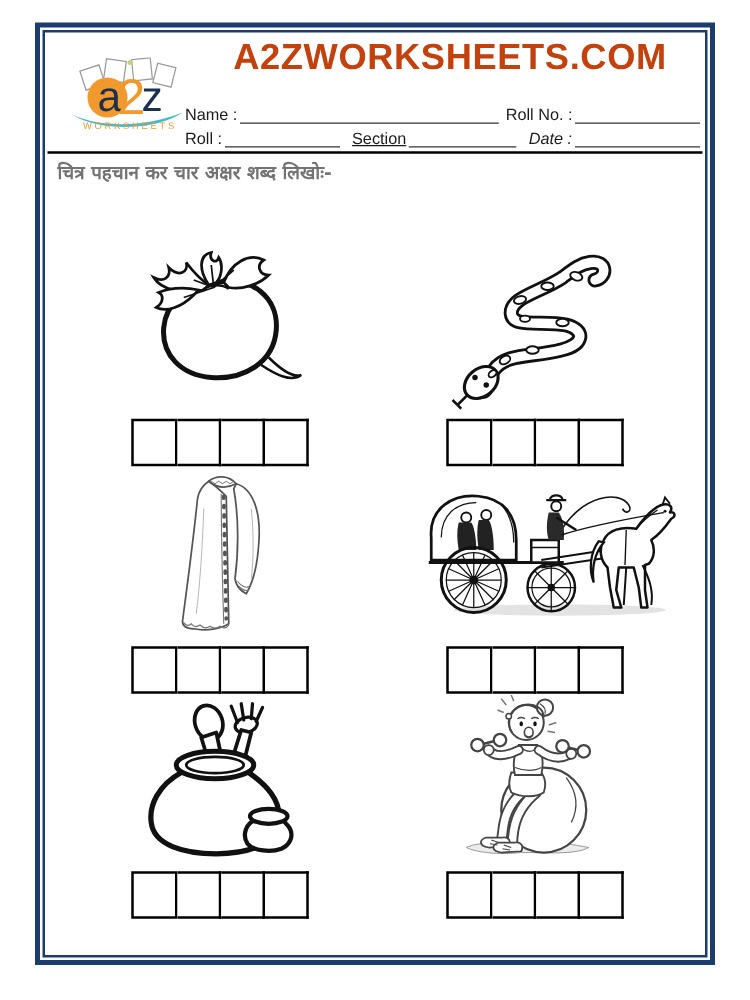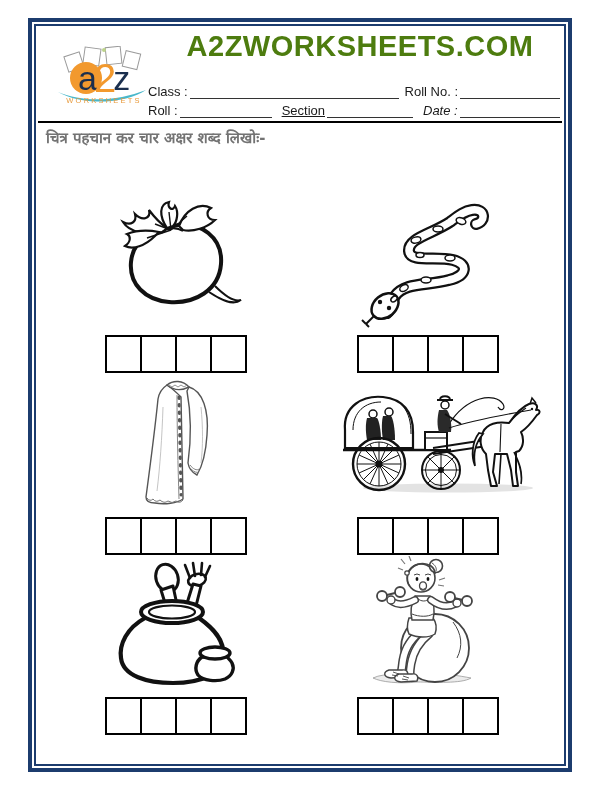--- a/index.html
+++ b/index.html
@@ -1,21 +1,21 @@
 <!DOCTYPE html>
 <html><head>
 <meta charset="utf-8">
 <style>
   html,body{margin:0;padding:0;background:#fff;}
   body{width:600px;height:800px;position:relative;font-family:"Liberation Sans",sans-serif;overflow:hidden;}
   .sheet{position:absolute;left:28px;top:18px;width:536px;height:746px;border:4px solid #1c3c6e;}
   .sheet-inner{position:absolute;inset:2px;border:2px solid #1c3c6e;}
   .abs{position:absolute;}
   
-  .title{left:150px;top:30px;width:420px;text-align:center;font-size:29px;font-weight:bold;color:#4d7c0f;letter-spacing:0.5px;font-family:"Liberation Sans",sans-serif;}
+  .title{left:150px;top:30px;width:420px;text-align:center;font-size:29px;font-weight:bold;color:#c2410c;letter-spacing:0.5px;font-family:"Liberation Sans",sans-serif;}
   .fieldrow{left:148px;width:412px;display:flex;align-items:flex-end;font-size:13px;color:#1a1a1a;}
   .fieldrow .lbl{white-space:nowrap;padding-right:2px;}
   .wline{border-bottom:1.5px solid #333;height:14px;}
   .flex1{flex:1;}
   .divider{left:38px;top:121px;width:524px;border-top:2px solid #000;}
   
   .logo{left:56px;top:46px;width:96px;height:70px;}
   .logo .papers{position:absolute;left:6px;top:0;}
   .logo .blob{position:absolute;left:14px;top:16px;width:32px;height:32px;border-radius:50%;background:#f2992e;}
   .logo .swoosh{position:absolute;left:0;top:42px;}
@@ -51,21 +51,21 @@
   <svg class="swoosh" width="92" height="18" viewBox="0 0 92 18">
     <path d="M2 4 C28 15 62 13 90 2 C72 15 28 19 2 4 Z" fill="#49b8cb"></path>
   </svg>
   <div class="a2z"><span>a</span><span class="two">2</span><span>z</span></div>
   <div class="sub">WORKSHEETS</div>
 </div>
 
 <div class="abs title">A2ZWORKSHEETS.COM</div>
 
 <div class="abs fieldrow" style="top:84px;">
-  <span class="lbl">Class :</span>
+  <span class="lbl">Name :</span>
   <span class="wline flex1"></span>
   <span class="lbl" style="padding-left:6px;">Roll No. :</span>
   <span class="wline" style="width:100px;"></span>
 </div>
 
 <div class="abs fieldrow" style="top:103px;">
   <span class="lbl">Roll :</span>
   <span class="wline" style="width:92px;"></span>
   <span class="lbl" style="padding-left:10px;text-decoration:underline;">Section</span>
   <span class="wline" style="width:86px;"></span>

